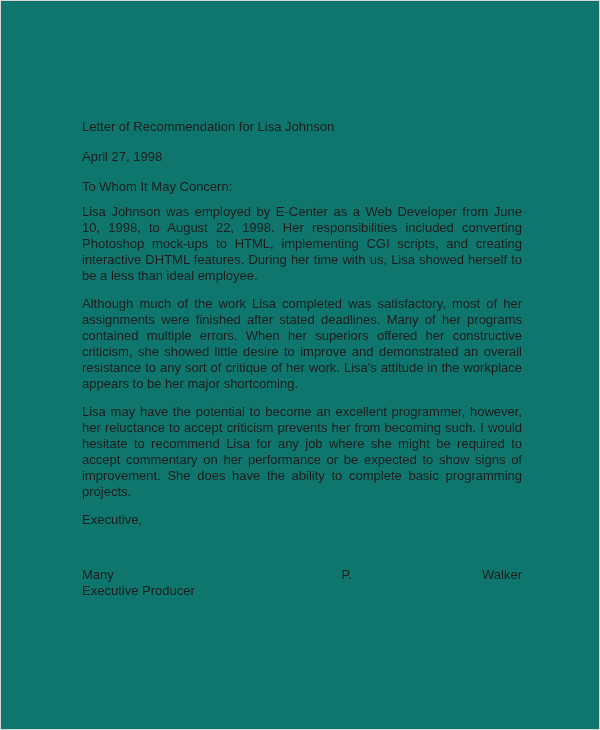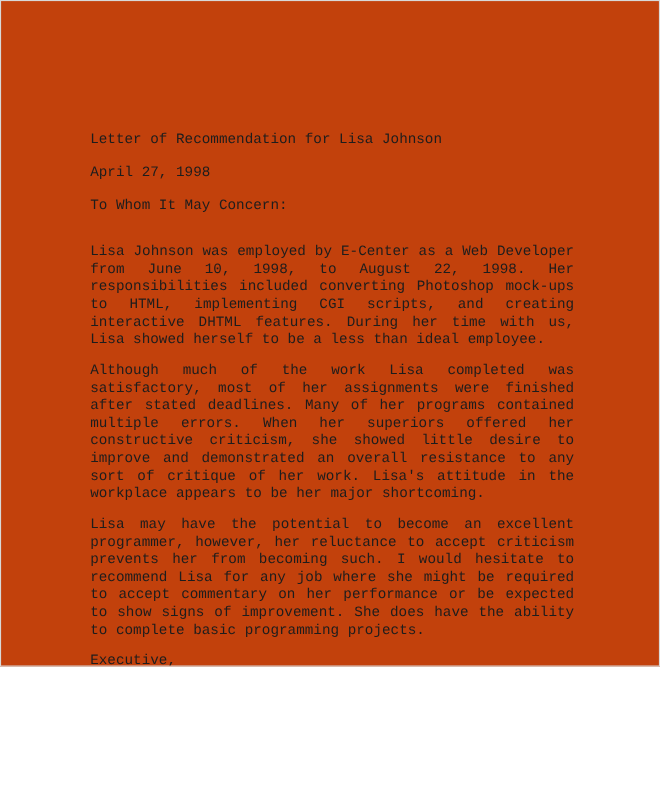--- a/index.html
+++ b/index.html
@@ -1,37 +1,37 @@
 <!DOCTYPE html>
 <html><head>
 <meta charset="utf-8">
 <style>
   * { margin: 0; padding: 0; box-sizing: border-box; }
   html, body { width: 600px; height: 730px; background: #ffffff; }
   .page {
     position: relative;
     width: 600px;
-    height: 606px;
-    background: #c2410c;
+    height: 730px;
+    background: #0f766e;
     border: 1px solid #d8d8d8;
-    font-family: Liberation Mono, monospace;
+    font-family: Liberation Sans, sans-serif;
     color: #1d1d1d;
     overflow: hidden;
   }
   .letter {
     position: absolute;
     left: 81px;
     right: 77px;
     top: 118px;
     font-size: 13px;
     line-height: 16px;
   }
   .letter-title { font-weight: normal; font-size: 13px; margin-bottom: 14px; }
   .letter-date { margin-bottom: 14px; }
-  .salutation { margin-bottom: 26px; }
+  .salutation { margin-bottom: 9px; }
   .body-paragraph {
     text-align: justify;
     text-justify: inter-word;
     hyphens: none;
     margin-bottom: 12px;
   }
   .closing { margin-bottom: 39px; }
   .signature-line {
     position: relative;
     height: 16px;
@@ -56,21 +56,21 @@
 
     <p class="body-paragraph">Lisa Johnson was employed by E-Center as a Web Developer from June 10, 1998, to August 22, 1998. Her responsibilities included converting Photoshop mock-ups to HTML, implementing CGI scripts, and creating interactive DHTML features. During her time with us, Lisa showed herself to be a less than ideal employee.</p>
 
     <p class="body-paragraph">Although much of the work Lisa completed was satisfactory, most of her assignments were finished after stated deadlines. Many of her programs contained multiple errors. When her superiors offered her constructive criticism, she showed little desire to improve and demonstrated an overall resistance to any sort of critique of her work. Lisa's attitude in the workplace appears to be her major shortcoming.</p>
 
     <p class="body-paragraph">Lisa may have the potential to become an excellent programmer, however, her reluctance to accept criticism prevents her from becoming such. I would hesitate to recommend Lisa for any job where she might be required to accept commentary on her performance or be expected to show signs of improvement. She does have the ability to complete basic programming projects.</p>
 
     <div class="closing">Executive,</div>
 
     <div class="signature-line">
-      <span class="sig-first">August</span>
+      <span class="sig-first">Many</span>
       <span class="sig-middle">P.</span>
       <span class="sig-last">Walker</span>
     </div>
 
     <div class="signature-title">Executive Producer</div>
 
   </div>
 </div>
 
 </body></html>

